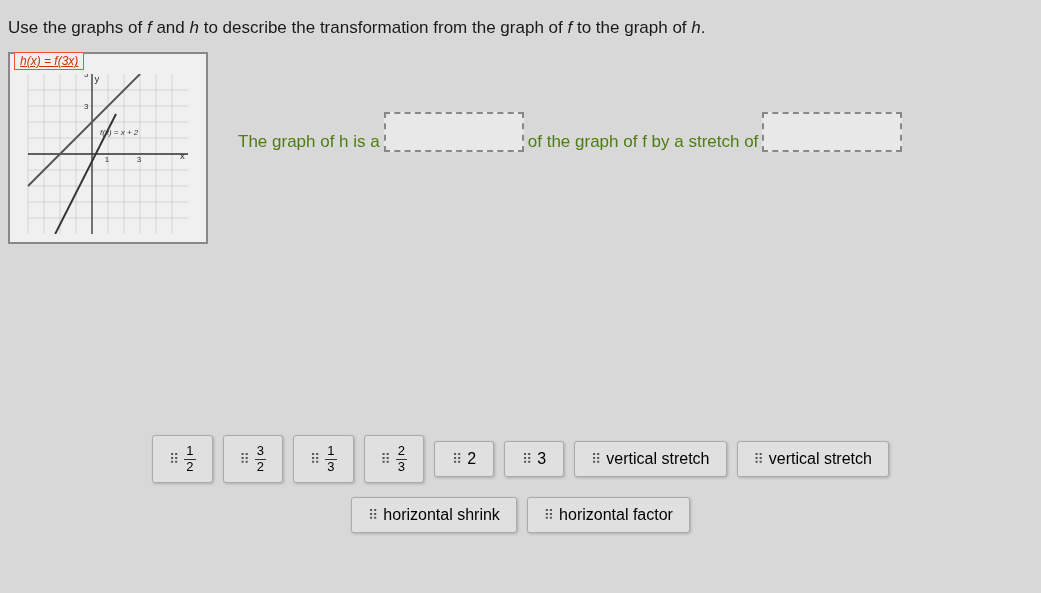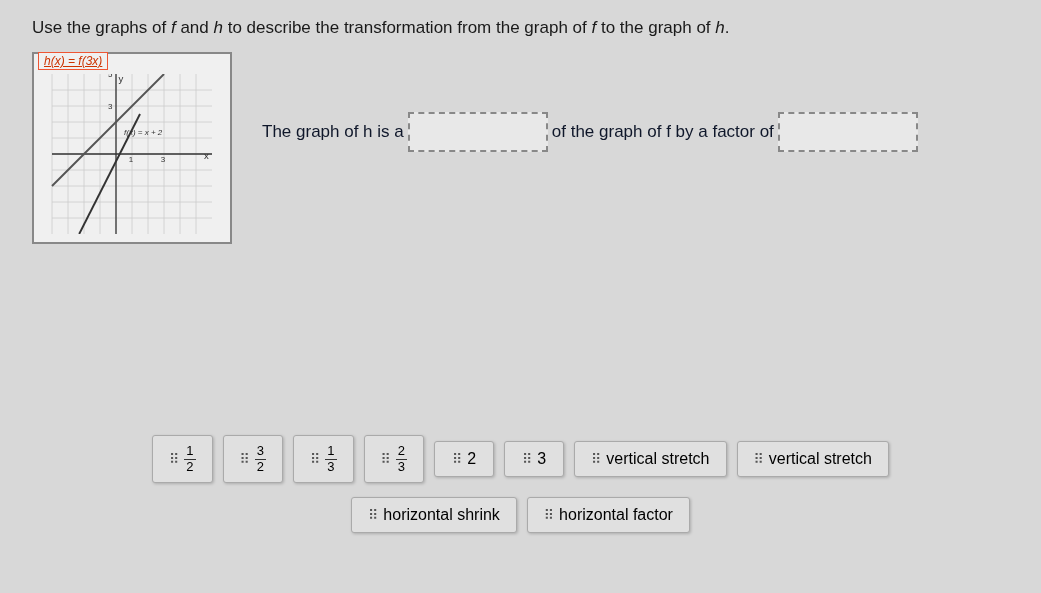--- a/index.html
+++ b/index.html
@@ -8,21 +8,21 @@
       background: #c8c8c8;
       width: 1041px;
       height: 593px;
       overflow: hidden;
       position: relative;
     }
     .main-container {
       background: #d8d8d8;
       width: 1041px;
       height: 593px;
-      padding: 18px 32px;
+      padding: 18px 8px;
       position: relative;
     }
     .instruction-text {
       font-size: 17px;
       color: #1a1a1a;
       margin-bottom: 14px;
       font-family: Arial, sans-serif;
     }
     .instruction-text em {
       font-style: italic;
@@ -56,25 +56,25 @@
     }
     .graph-svg-container {
       margin-top: 16px;
     }
     .sentence-area {
       flex: 1;
       margin-top: 60px;
     }
     .sentence-row {
       display: flex;
-      align-items: center;
+      align-items: flex-end;
       gap: 4px;
       font-size: 17px;
       font-family: Arial, sans-serif;
-      color: #0f172a;
+      color: #4d7c0f;
       flex-wrap: wrap;
     }
     .drop-box {
       border: 2px dashed #888;
       background: #e8e8e8;
       min-width: 140px;
       height: 40px;
       display: inline-flex;
       align-items: center;
       justify-content: center;
@@ -187,21 +187,21 @@
 
           <text x="0.5" y="-1.2" font-size="0.5" fill="#333" font-family="Arial" font-style="italic">f(x) = x + 2</text>
         </svg>
       </div>
     </div>
 
     <div class="sentence-area">
       <div class="sentence-row">
         <span>The graph of  h  is a</span>
         <div class="drop-box"></div>
-        <span>of the graph of  f  by a factor of</span>
+        <span>of the graph of  f  by a stretch of</span>
         <div class="drop-box"></div>
       </div>
     </div>
   </div>
 
   <div class="drag-items-area">
     <div class="drag-row">
 
       <div class="drag-item">
         <span class="drag-icon">⠿</span>

